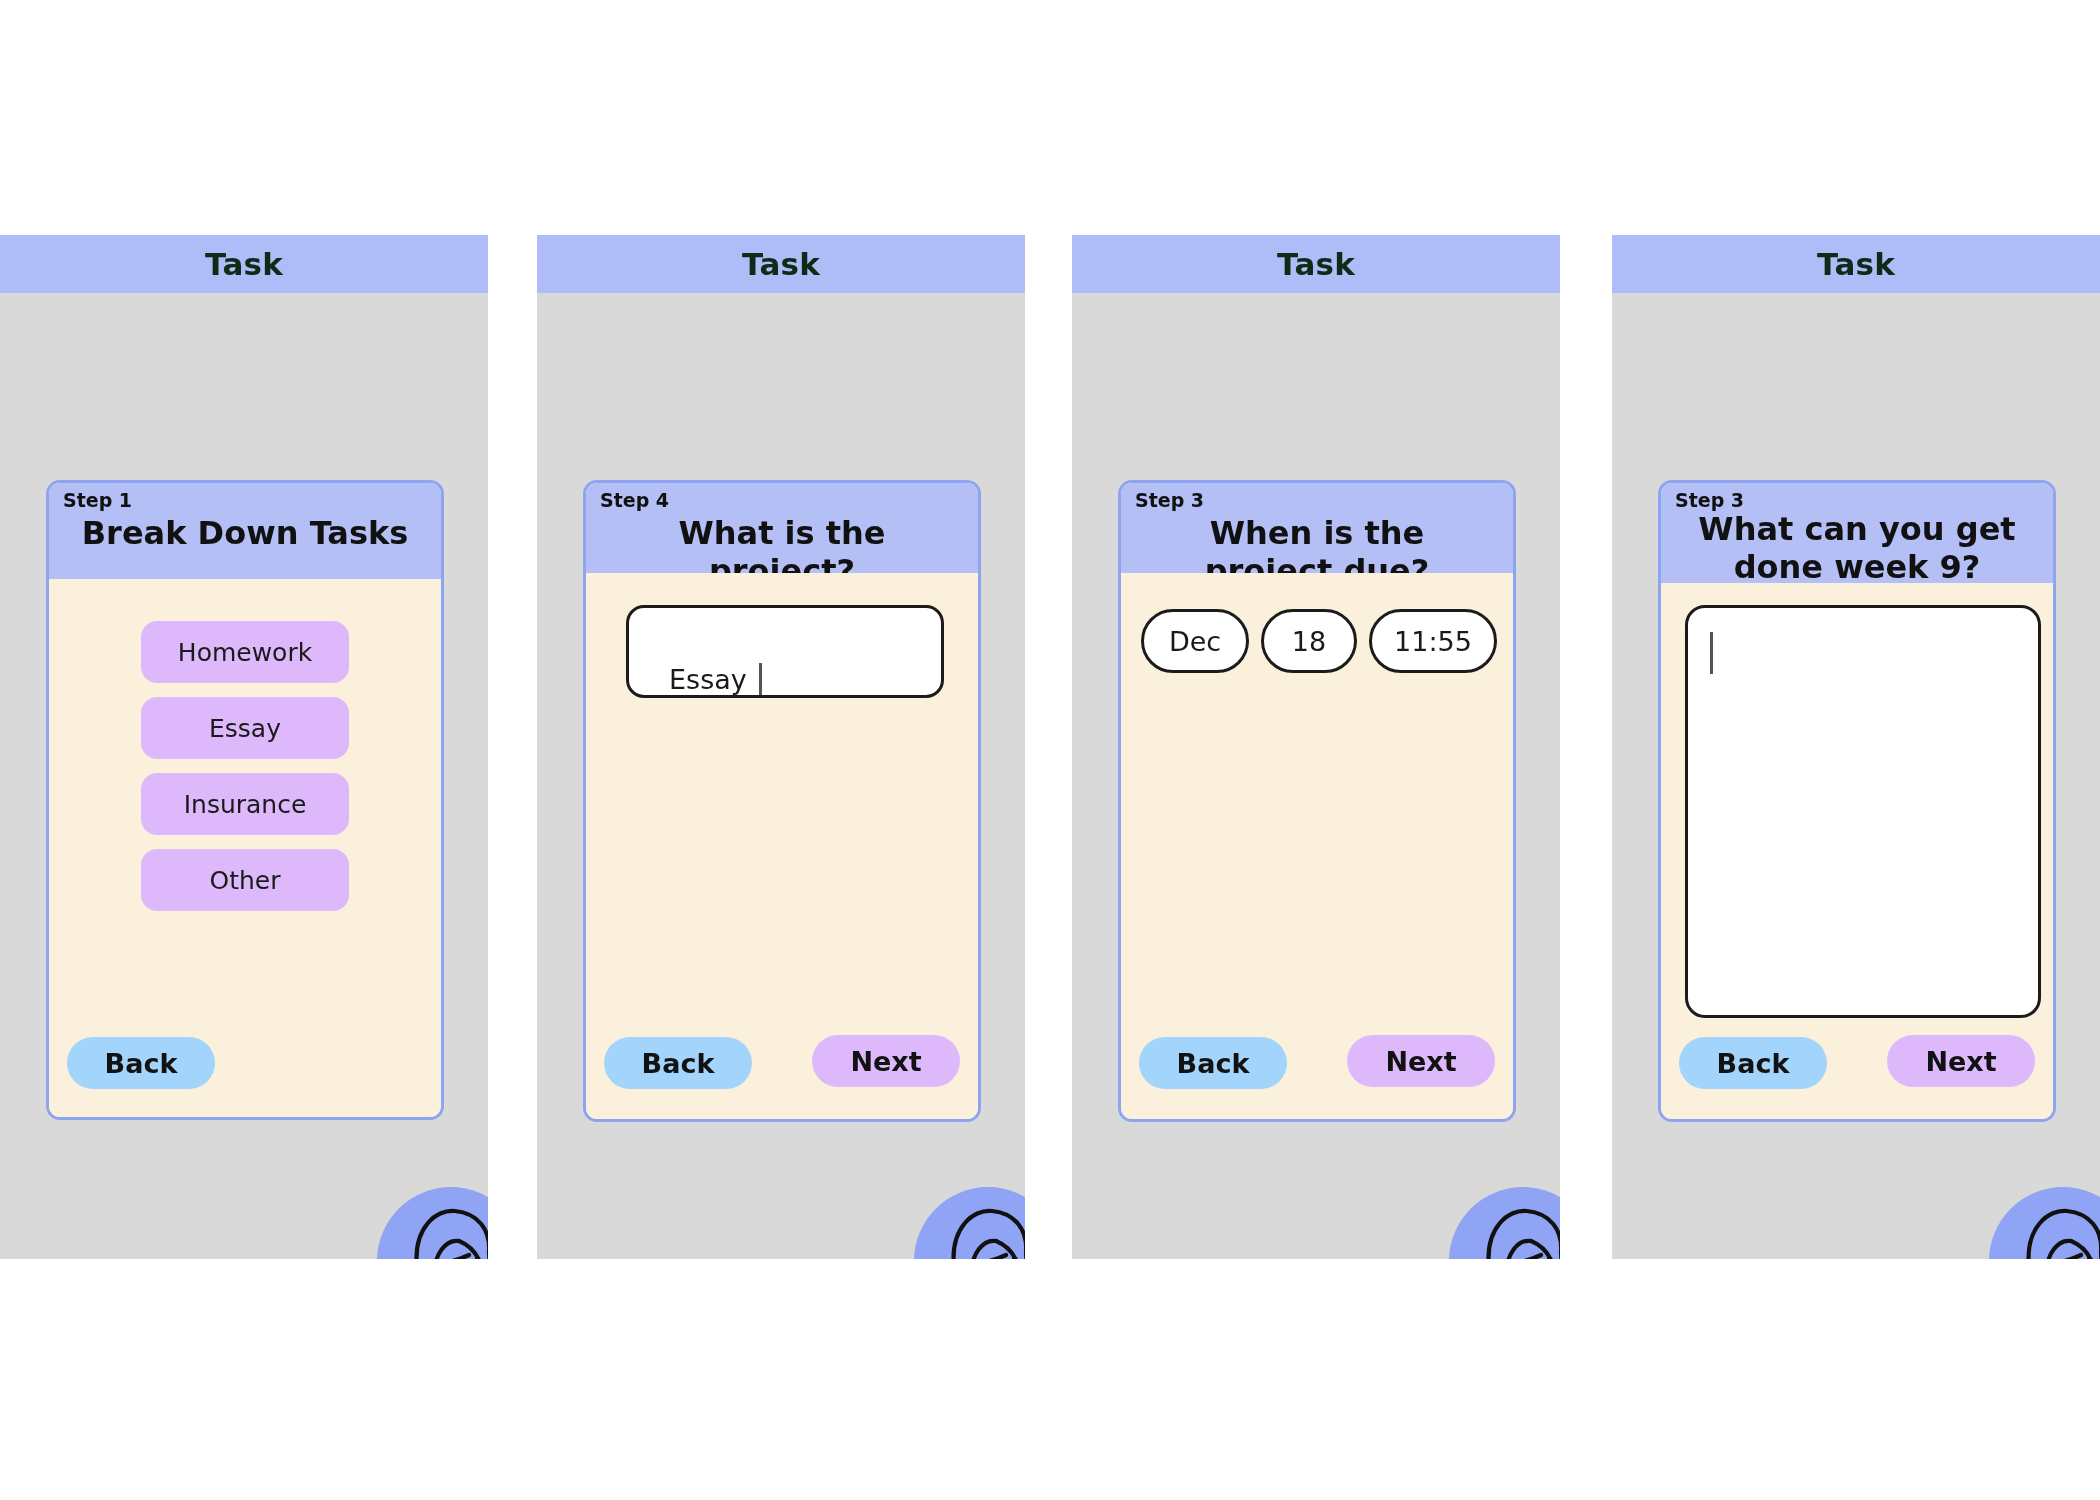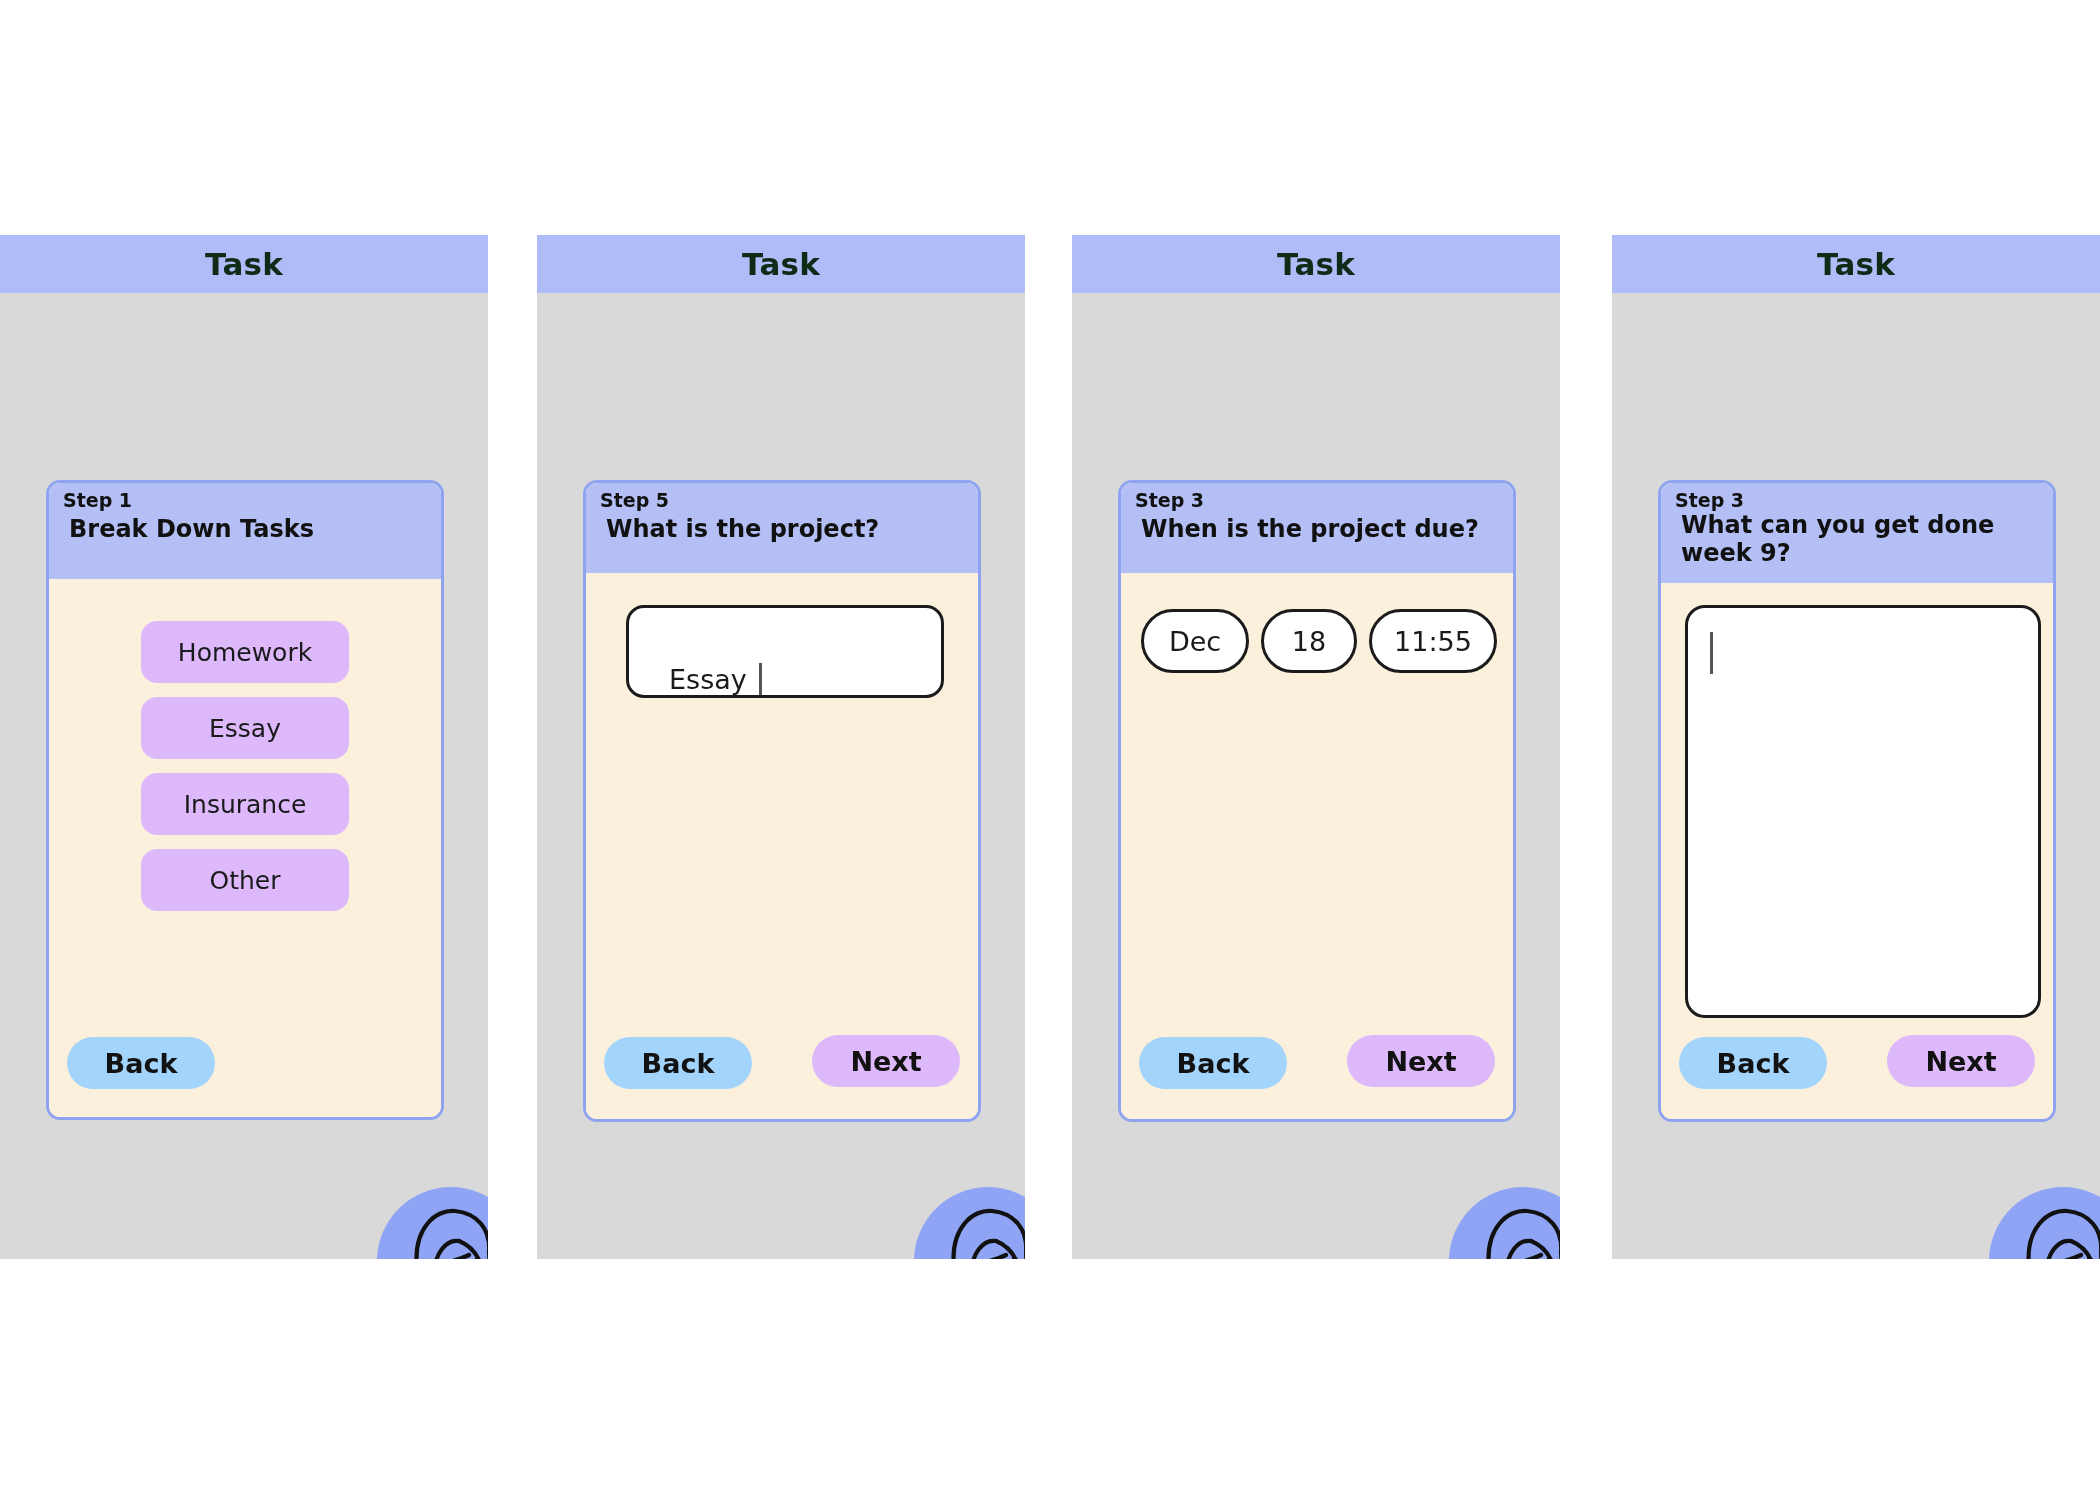--- a/index.html
+++ b/index.html
@@ -78,21 +78,22 @@
     padding: 8px 14px 14px 14px;
     flex: 0 0 auto;
   }
   .step-label {
     font-size: 19px;
     font-weight: bold;
     color: #111111;
     line-height: 1.05;
   }
   .card-title {
-    font-size: 24px;
+    text-align: center;
+    font-size: 32px;
     font-weight: bold;
     color: #111111;
     line-height: 1.18;
     margin-top: 4px;
     padding: 0 6px;
   }
   #card-1 .card-header { height: 96px; }
   #card-2 .card-header { height: 90px; }
   #card-3 .card-header { height: 90px; }
   #card-4 .card-header { height: 100px; }
@@ -288,21 +289,21 @@
     </div>
   </div>
 
   <div class="phone" id="phone-2">
     <div class="titlebar">
       <span class="titlebar-text">Task</span>
     </div>
     <div class="phone-body">
       <div class="card" id="card-2">
         <div class="card-header">
-          <div class="step-label">Step 5</div>
+          <div class="step-label">Step 4</div>
           <div class="card-title">What is the project?</div>
         </div>
         <div class="card-body">
           <div class="text-input">
             <span>Essay</span>
             <span class="caret"></span>
           </div>
           <div class="btn btn-back">Back</div>
           <div class="btn btn-next">Next</div>
         </div>

